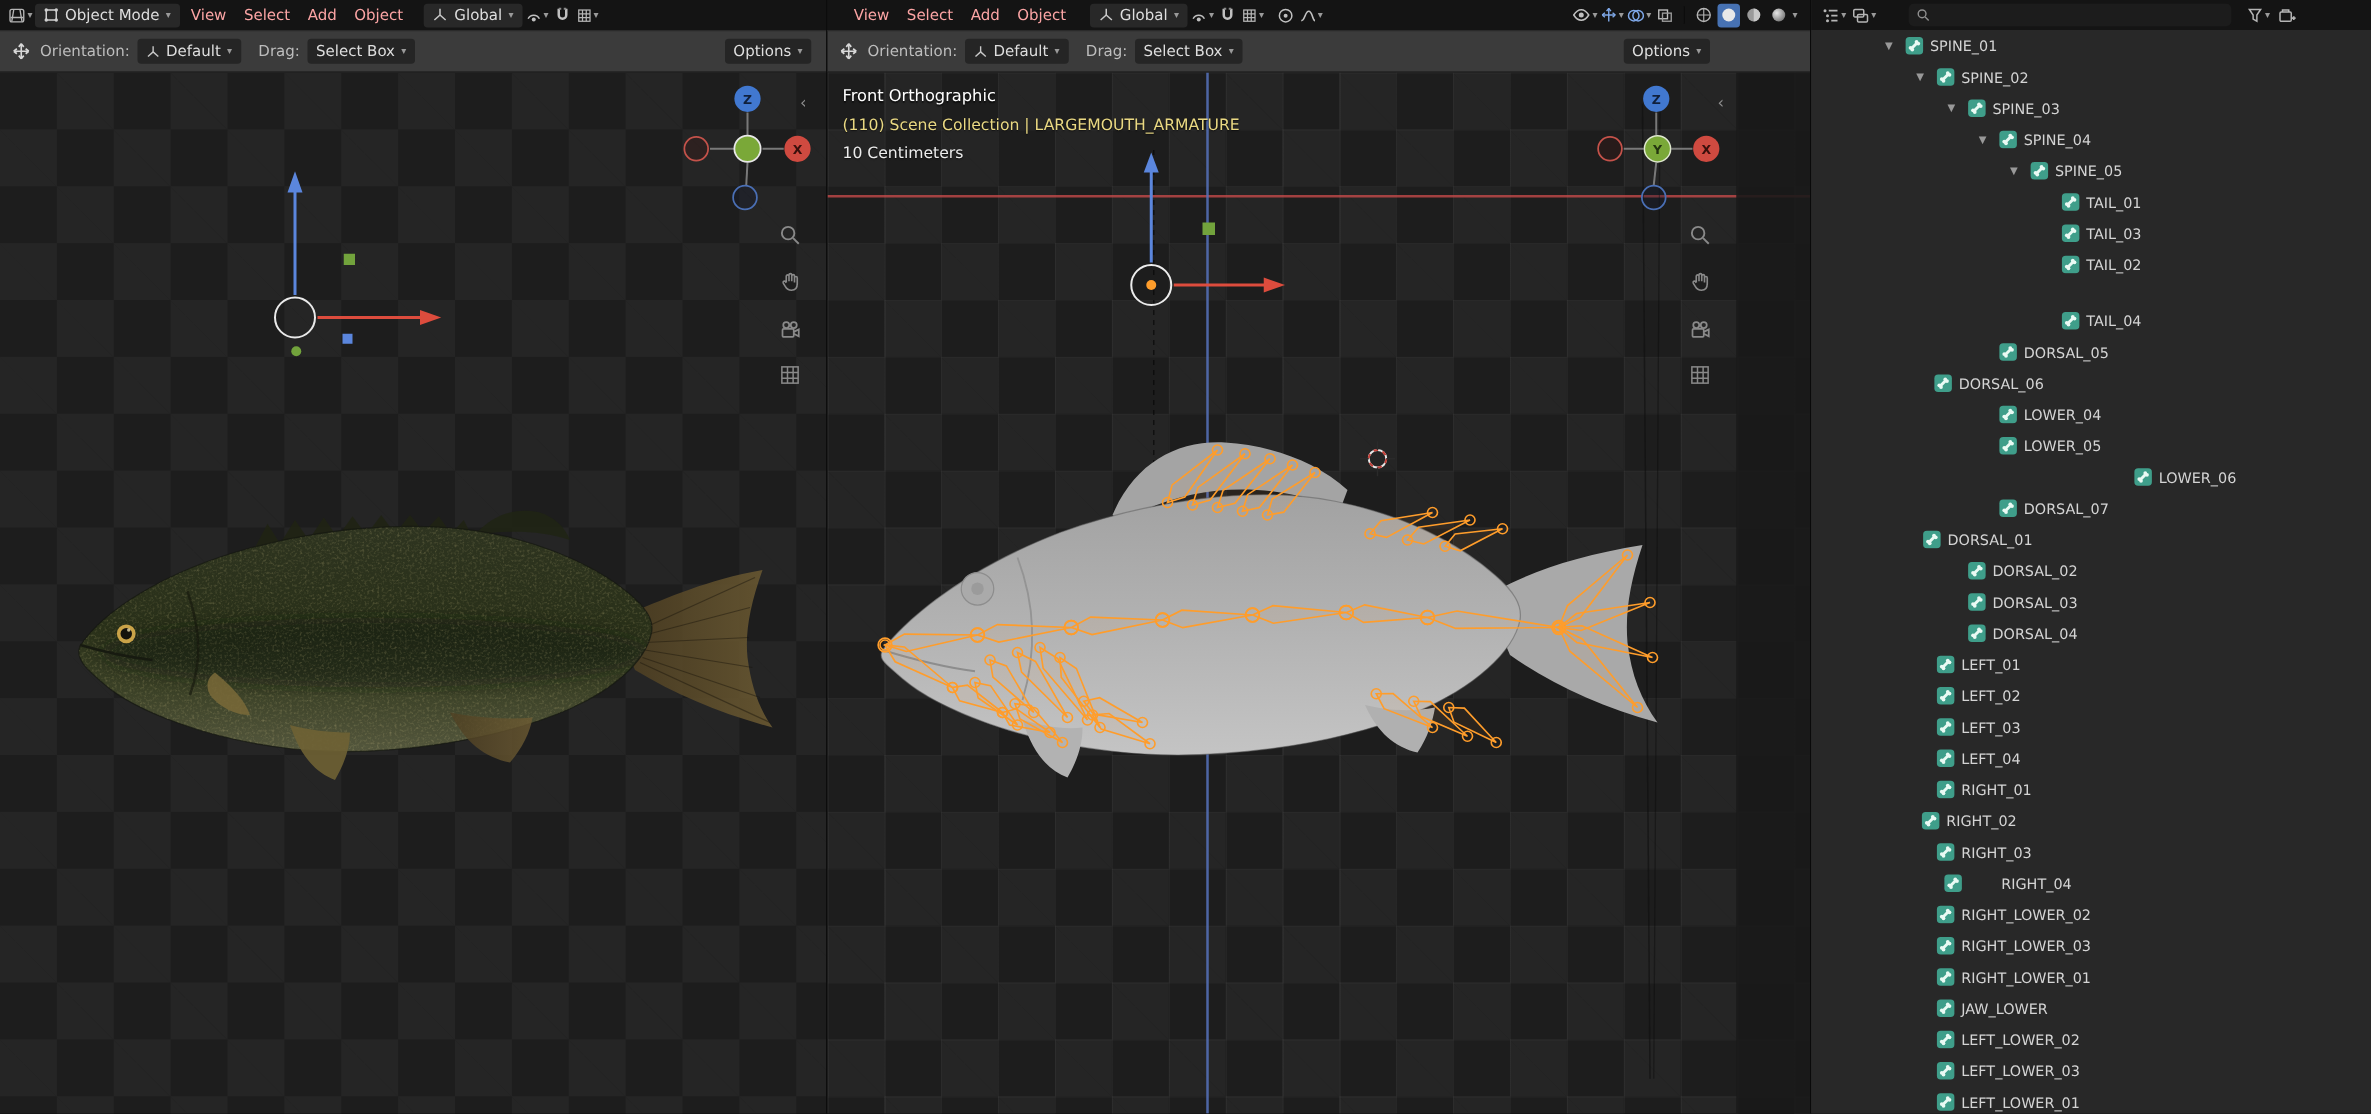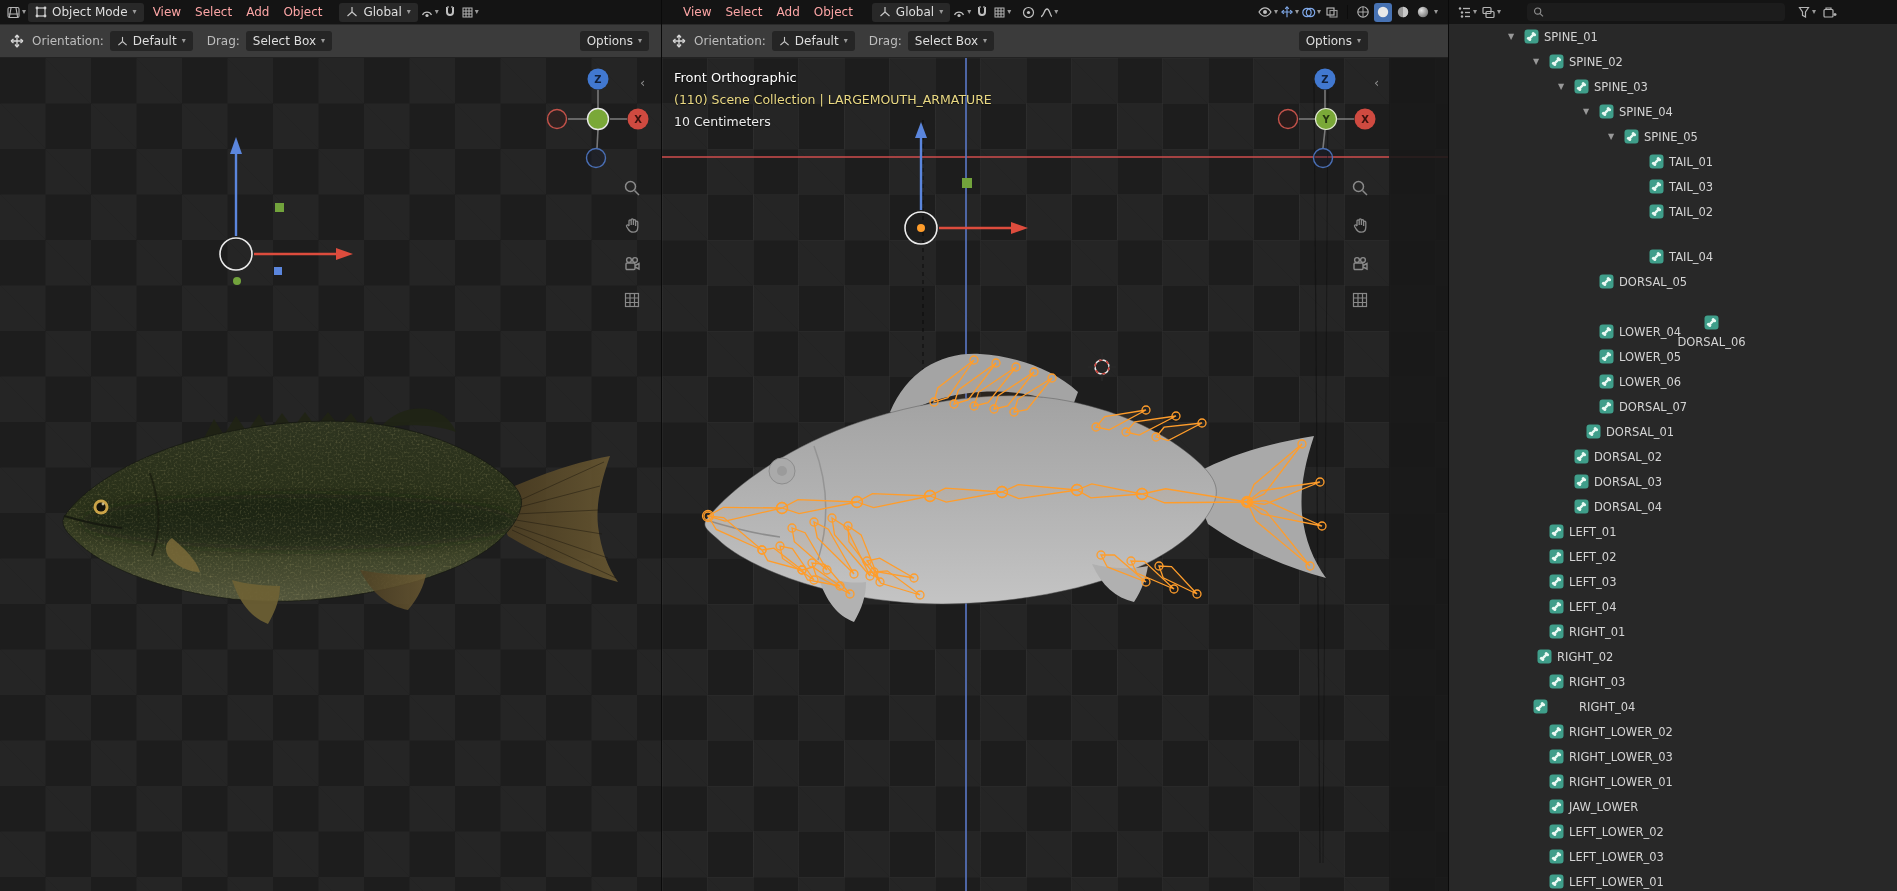--- a/index.html
+++ b/index.html
@@ -819,21 +819,21 @@
               <rect x="0.5" y="0.5" width="14" height="14" rx="3" fill="#3f9e8a"></rect>
               <line x1="5.4" y1="9.6" x2="9.6" y2="5.4" stroke="#eafaf4" stroke-width="2.4" stroke-linecap="round"></line>
               <circle cx="4.4" cy="9.2" r="1.5" fill="#eafaf4"></circle>
               <circle cx="5.8" cy="10.6" r="1.5" fill="#eafaf4"></circle>
               <circle cx="9.2" cy="4.4" r="1.5" fill="#eafaf4"></circle>
               <circle cx="10.6" cy="5.8" r="1.5" fill="#eafaf4"></circle>
             </svg>
           </span>
           <span>DORSAL_05</span>
         </div>
-        <div class="ol-row" style="padding-left: 77px; flex-direction: column;">
+        <div class="ol-row" style="padding-left: 77px;">
           <span class="tri"></span>
           <span class="bic">
             <svg viewBox="0 0 15 15" width="15" height="15">
               <rect x="0.5" y="0.5" width="14" height="14" rx="3" fill="#3f9e8a"></rect>
               <line x1="5.4" y1="9.6" x2="9.6" y2="5.4" stroke="#eafaf4" stroke-width="2.4" stroke-linecap="round"></line>
               <circle cx="4.4" cy="9.2" r="1.5" fill="#eafaf4"></circle>
               <circle cx="5.8" cy="10.6" r="1.5" fill="#eafaf4"></circle>
               <circle cx="9.2" cy="4.4" r="1.5" fill="#eafaf4"></circle>
               <circle cx="10.6" cy="5.8" r="1.5" fill="#eafaf4"></circle>
             </svg>
@@ -861,49 +861,49 @@
               <rect x="0.5" y="0.5" width="14" height="14" rx="3" fill="#3f9e8a"></rect>
               <line x1="5.4" y1="9.6" x2="9.6" y2="5.4" stroke="#eafaf4" stroke-width="2.4" stroke-linecap="round"></line>
               <circle cx="4.4" cy="9.2" r="1.5" fill="#eafaf4"></circle>
               <circle cx="5.8" cy="10.6" r="1.5" fill="#eafaf4"></circle>
               <circle cx="9.2" cy="4.4" r="1.5" fill="#eafaf4"></circle>
               <circle cx="10.6" cy="5.8" r="1.5" fill="#eafaf4"></circle>
             </svg>
           </span>
           <span>LOWER_05</span>
         </div>
+        <div class="ol-row" style="padding-left: 129px; justify-content: center;">
+          <span class="tri"></span>
+          <span class="bic">
+            <svg viewBox="0 0 15 15" width="15" height="15">
+              <rect x="0.5" y="0.5" width="14" height="14" rx="3" fill="#3f9e8a"></rect>
+              <line x1="5.4" y1="9.6" x2="9.6" y2="5.4" stroke="#eafaf4" stroke-width="2.4" stroke-linecap="round"></line>
+              <circle cx="4.4" cy="9.2" r="1.5" fill="#eafaf4"></circle>
+              <circle cx="5.8" cy="10.6" r="1.5" fill="#eafaf4"></circle>
+              <circle cx="9.2" cy="4.4" r="1.5" fill="#eafaf4"></circle>
+              <circle cx="10.6" cy="5.8" r="1.5" fill="#eafaf4"></circle>
+            </svg>
+          </span>
+          <span>LOWER_06</span>
+        </div>
         <div class="ol-row" style="padding-left: 129px;">
           <span class="tri"></span>
           <span class="bic">
             <svg viewBox="0 0 15 15" width="15" height="15">
               <rect x="0.5" y="0.5" width="14" height="14" rx="3" fill="#3f9e8a"></rect>
               <line x1="5.4" y1="9.6" x2="9.6" y2="5.4" stroke="#eafaf4" stroke-width="2.4" stroke-linecap="round"></line>
               <circle cx="4.4" cy="9.2" r="1.5" fill="#eafaf4"></circle>
               <circle cx="5.8" cy="10.6" r="1.5" fill="#eafaf4"></circle>
               <circle cx="9.2" cy="4.4" r="1.5" fill="#eafaf4"></circle>
               <circle cx="10.6" cy="5.8" r="1.5" fill="#eafaf4"></circle>
             </svg>
           </span>
-          <span>LOWER_06</span>
-        </div>
-        <div class="ol-row" style="padding-left: 129px;">
-          <span class="tri"></span>
-          <span class="bic">
-            <svg viewBox="0 0 15 15" width="15" height="15">
-              <rect x="0.5" y="0.5" width="14" height="14" rx="3" fill="#3f9e8a"></rect>
-              <line x1="5.4" y1="9.6" x2="9.6" y2="5.4" stroke="#eafaf4" stroke-width="2.4" stroke-linecap="round"></line>
-              <circle cx="4.4" cy="9.2" r="1.5" fill="#eafaf4"></circle>
-              <circle cx="5.8" cy="10.6" r="1.5" fill="#eafaf4"></circle>
-              <circle cx="9.2" cy="4.4" r="1.5" fill="#eafaf4"></circle>
-              <circle cx="10.6" cy="5.8" r="1.5" fill="#eafaf4"></circle>
-            </svg>
-          </span>
           <span>DORSAL_07</span>
         </div>
-        <div class="ol-row" style="padding-left: 104px; margin-left: 12px;">
+        <div class="ol-row" style="padding-left: 68px;">
           <span class="tri"></span>
           <span class="bic">
             <svg viewBox="0 0 15 15" width="15" height="15">
               <rect x="0.5" y="0.5" width="14" height="14" rx="3" fill="#3f9e8a"></rect>
               <line x1="5.4" y1="9.6" x2="9.6" y2="5.4" stroke="#eafaf4" stroke-width="2.4" stroke-linecap="round"></line>
               <circle cx="4.4" cy="9.2" r="1.5" fill="#eafaf4"></circle>
               <circle cx="5.8" cy="10.6" r="1.5" fill="#eafaf4"></circle>
               <circle cx="9.2" cy="4.4" r="1.5" fill="#eafaf4"></circle>
               <circle cx="10.6" cy="5.8" r="1.5" fill="#eafaf4"></circle>
             </svg>
@@ -1043,21 +1043,21 @@
               <rect x="0.5" y="0.5" width="14" height="14" rx="3" fill="#3f9e8a"></rect>
               <line x1="5.4" y1="9.6" x2="9.6" y2="5.4" stroke="#eafaf4" stroke-width="2.4" stroke-linecap="round"></line>
               <circle cx="4.4" cy="9.2" r="1.5" fill="#eafaf4"></circle>
               <circle cx="5.8" cy="10.6" r="1.5" fill="#eafaf4"></circle>
               <circle cx="9.2" cy="4.4" r="1.5" fill="#eafaf4"></circle>
               <circle cx="10.6" cy="5.8" r="1.5" fill="#eafaf4"></circle>
             </svg>
           </span>
           <span>RIGHT_03</span>
         </div>
-        <div class="ol-row" style="padding-left: 37px; gap: 31px;">
+        <div class="ol-row" style="padding-left: 59px; gap: 31px;">
           <span class="tri"></span>
           <span class="bic">
             <svg viewBox="0 0 15 15" width="15" height="15">
               <rect x="0.5" y="0.5" width="14" height="14" rx="3" fill="#3f9e8a"></rect>
               <line x1="5.4" y1="9.6" x2="9.6" y2="5.4" stroke="#eafaf4" stroke-width="2.4" stroke-linecap="round"></line>
               <circle cx="4.4" cy="9.2" r="1.5" fill="#eafaf4"></circle>
               <circle cx="5.8" cy="10.6" r="1.5" fill="#eafaf4"></circle>
               <circle cx="9.2" cy="4.4" r="1.5" fill="#eafaf4"></circle>
               <circle cx="10.6" cy="5.8" r="1.5" fill="#eafaf4"></circle>
             </svg>

